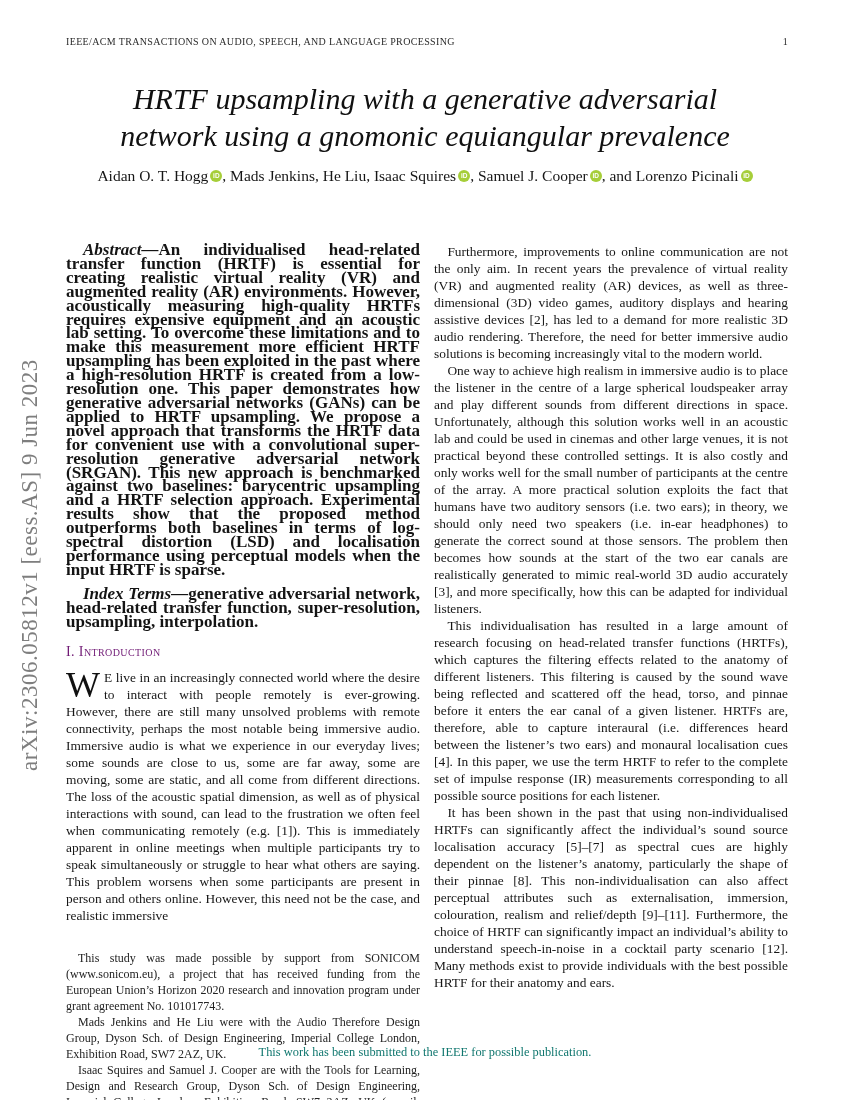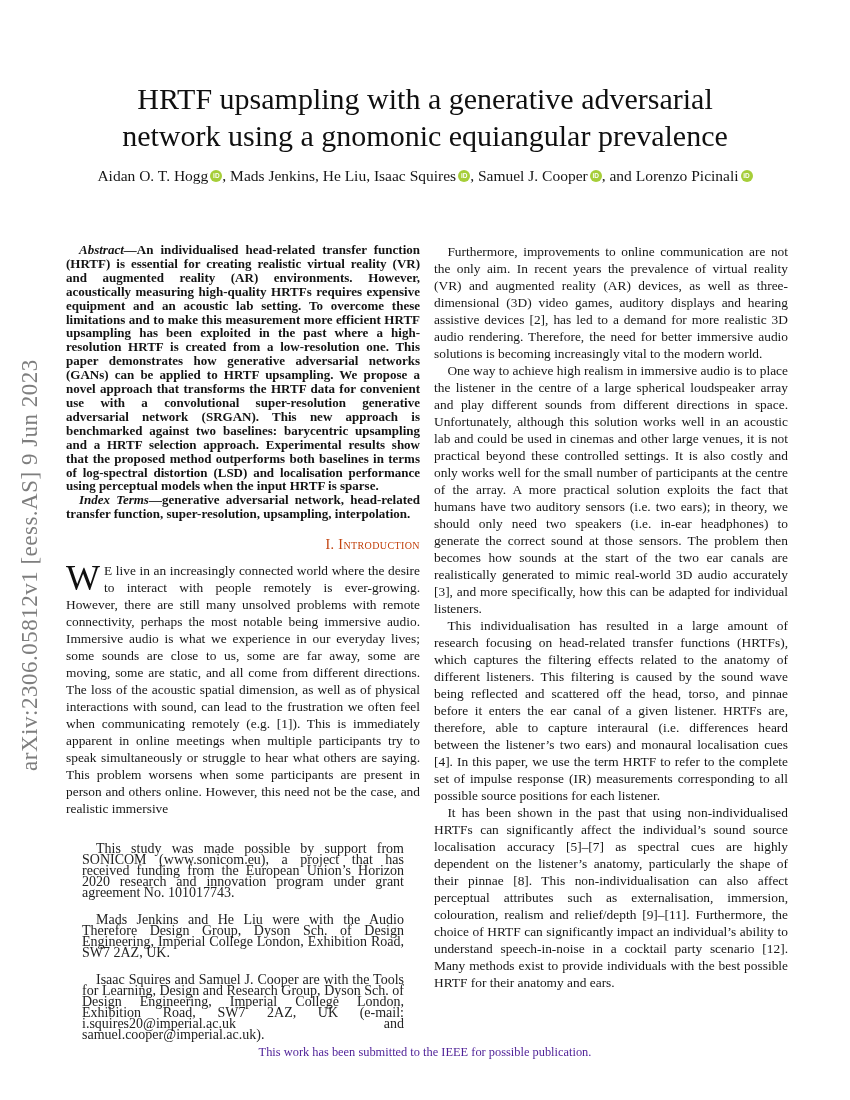--- a/index.html
+++ b/index.html
@@ -14,80 +14,84 @@
   }
   
   .running-header{
     position:absolute;top:36px;left:66px;right:62px;
     display:flex;justify-content:space-between;
     font-size:10px;letter-spacing:.35px;color:#2b2b2b;
   }
   
   .paper-title{
     position:absolute;top:80px;left:0;right:0;
-    text-align:center;font-size:30px;line-height:37px;color:#101010;
+    text-align:center;font-size:30px;line-height:37px;color:#101010;font-style:italic;
   }
   
   .author-line{
     position:absolute;top:167px;left:0;right:0;
     text-align:center;font-size:15.5px;color:#161616;
   }
   .orcid-icon{
     display:inline-block;width:12px;height:12px;border-radius:50%;
     background:#A6CE39;color:#ffffff;font-size:6.5px;line-height:12px;
     text-align:center;vertical-align:3px;margin-left:2px;
     font-family:"Liberation Sans",sans-serif;font-weight:bold;
   }
   
   .columns{
     position:absolute;top:243px;left:66px;width:722px;
     display:flex;gap:14px;
   }
   .col{width:354px;}
   .abstract,.index-terms{
-    font-size:13px;line-height:13.9px;font-weight:bold;
+    font-size:17px;line-height:13.9px;font-weight:bold;
     text-align:justify;margin:0;text-indent:1em;color:#141414;
   }
-  .index-terms{}
+  .index-terms{margin-top:10px;}
   .lead-label{font-style:italic;}
   .section-heading{
-    text-align:right;font-variant:small-caps;font-size:14px;
-    margin:16px 0 9px 0;font-weight:normal;letter-spacing:.4px;color:#c2410c;
+    text-align:left;font-variant:small-caps;font-size:14px;
+    margin:16px 0 9px 0;font-weight:normal;letter-spacing:.4px;color:#701a75;
   }
   .body-par{
     font-size:13.4px;line-height:17px;text-align:justify;margin:0;color:#161616;
   }
   .body-par.indent{text-indent:1em;}
   .dropcap{
     float:left;font-size:36px;line-height:29px;
     padding:2px 4px 0 0;color:#101010;
   }
   .footnotes{margin-top:26px;}
   .footnote{
-    font-size:14px;line-height:11px;text-align:justify;
-    margin:16px;text-indent:1em;color:#222;
+    font-size:12px;line-height:16px;text-align:justify;
+    margin:0;text-indent:1em;color:#222;
   }
   
   .footer-notice{
     position:absolute;top:1043px;left:0;right:0;
-    text-align:center;font-size:12.4px;line-height:18px;color:#4c1d95;
+    text-align:center;font-size:12.4px;line-height:18px;color:#0f766e;
   }
   
   .arxiv-stamp{
     position:absolute;left:30px;top:565px;
     transform:translate(-50%,-50%) rotate(-90deg);
     white-space:nowrap;
     font-size:23px;color:#7e7e7e;letter-spacing:.5px;
   }
 </style>
 </head>
 <body>
 
 <div class="page">
 
+  <div class="running-header">
+    <span>IEEE/ACM TRANSACTIONS ON AUDIO, SPEECH, AND LANGUAGE PROCESSING</span>
+    <span>1</span>
+  </div>
 
   <div class="paper-title">
     <div>HRTF upsampling with a generative adversarial</div>
     <div>network using a gnomonic equiangular prevalence</div>
   </div>
 
   <div class="author-line"><span>Aidan O. T. Hogg</span><span class="orcid-icon">iD</span><span>, </span><span>Mads Jenkins</span><span>, </span><span>He Liu</span><span>, </span><span>Isaac Squires</span><span class="orcid-icon">iD</span><span>, </span><span>Samuel J. Cooper</span><span class="orcid-icon">iD</span><span>, and </span><span>Lorenzo Picinali</span><span class="orcid-icon">iD</span></div>
 
   <div class="columns">
 

